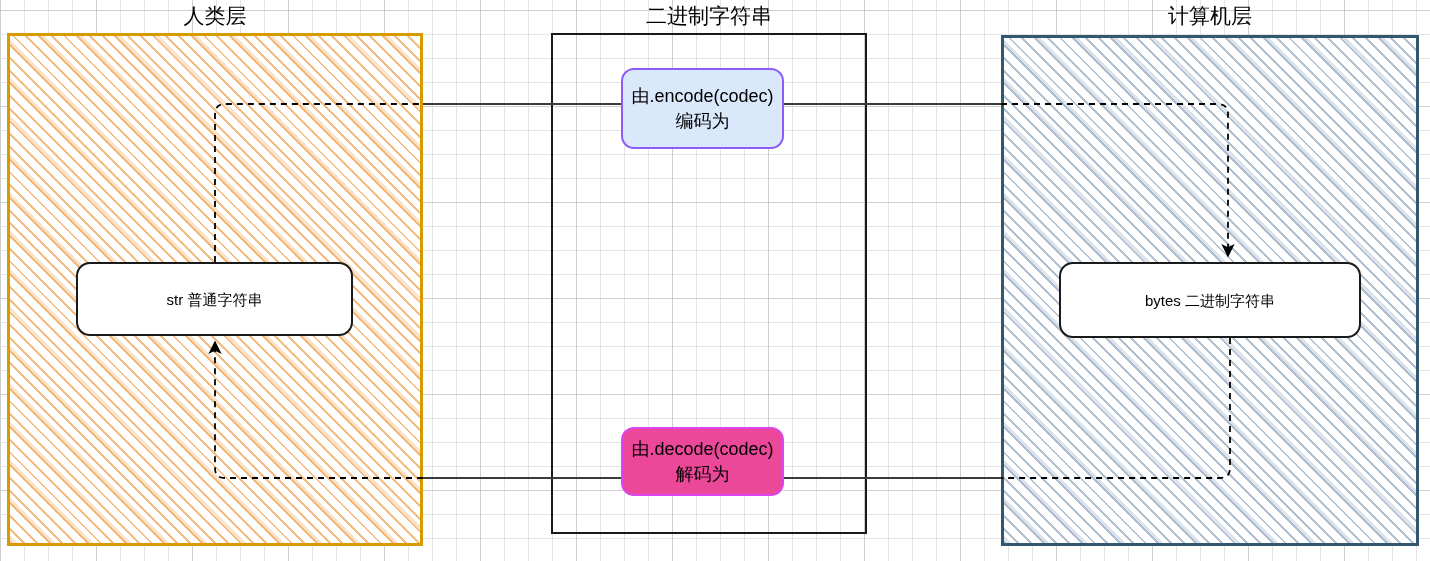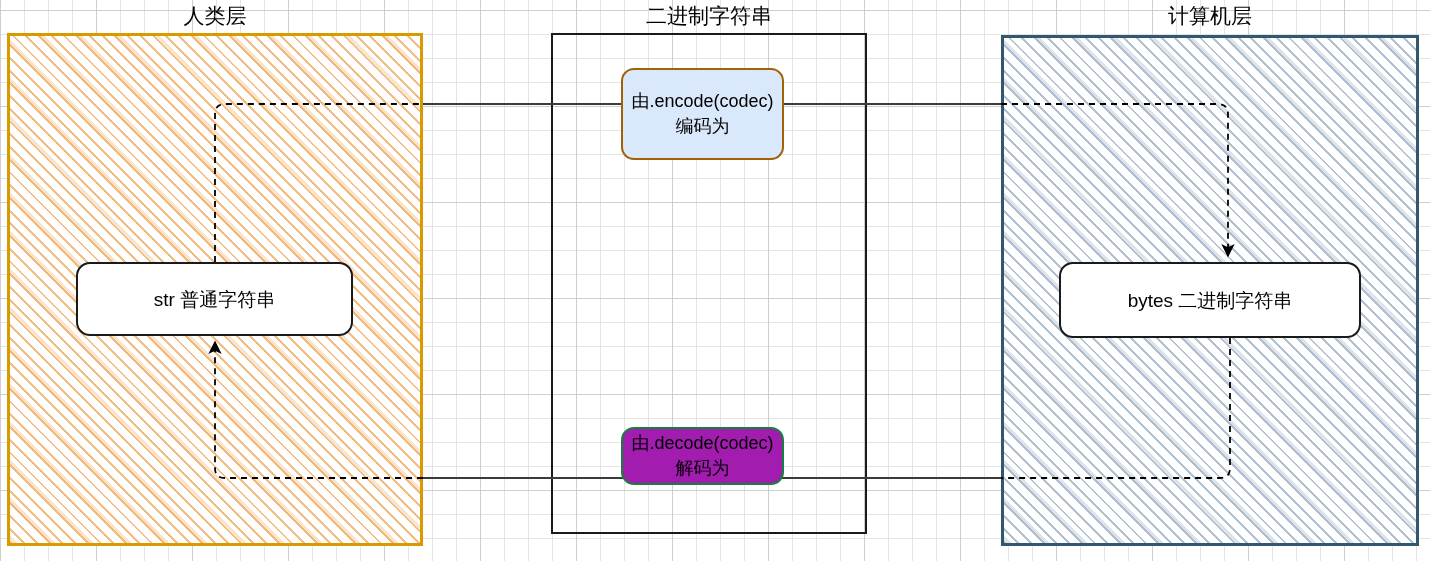--- a/index.html
+++ b/index.html
@@ -122,21 +122,21 @@
 
   
   .node {
     position: absolute;
     box-sizing: border-box;
     display: flex;
     align-items: center;
     justify-content: center;
     text-align: center;
     color: #000000;
-    font-size: 19px;
+    font-size: 15px;
     line-height: 25px;
     white-space: pre-line;
   }
 
   #str-node {
     left: 76px; top: 262px;
     width: 277px; height: 74px;
     border: 2px solid #1a1a1a;
     border-radius: 14px;
     background: #ffffff;
@@ -145,34 +145,34 @@
   #bytes-node {
     left: 1059px; top: 262px;
     width: 302px; height: 76px;
     border: 2px solid #1a1a1a;
     border-radius: 14px;
     background: #ffffff;
   }
 
   #encode-node {
     left: 621px; top: 68px;
-    width: 163px; height: 92px;
-    border: 2px solid #a16207;
+    width: 163px; height: 81px;
+    border: 2px solid #8b5cf6;
     border-radius: 13px;
     background: #dae8fc;
     font-size: 18px;
     line-height: 25px;
   }
 
   #decode-node {
     left: 621px; top: 427px;
-    width: 163px; height: 58px;
-    border: 2px solid #15803d;
+    width: 163px; height: 69px;
+    border: 2px solid #d946ef;
     border-radius: 13px;
-    background: #a21caf;
+    background: #ec4899;
     font-size: 18px;
     line-height: 25px;
   }
 
   svg.edges {
     position: absolute;
     left: 0; top: 0;
     width: 1430px; height: 561px;
     overflow: visible;
     pointer-events: none;

